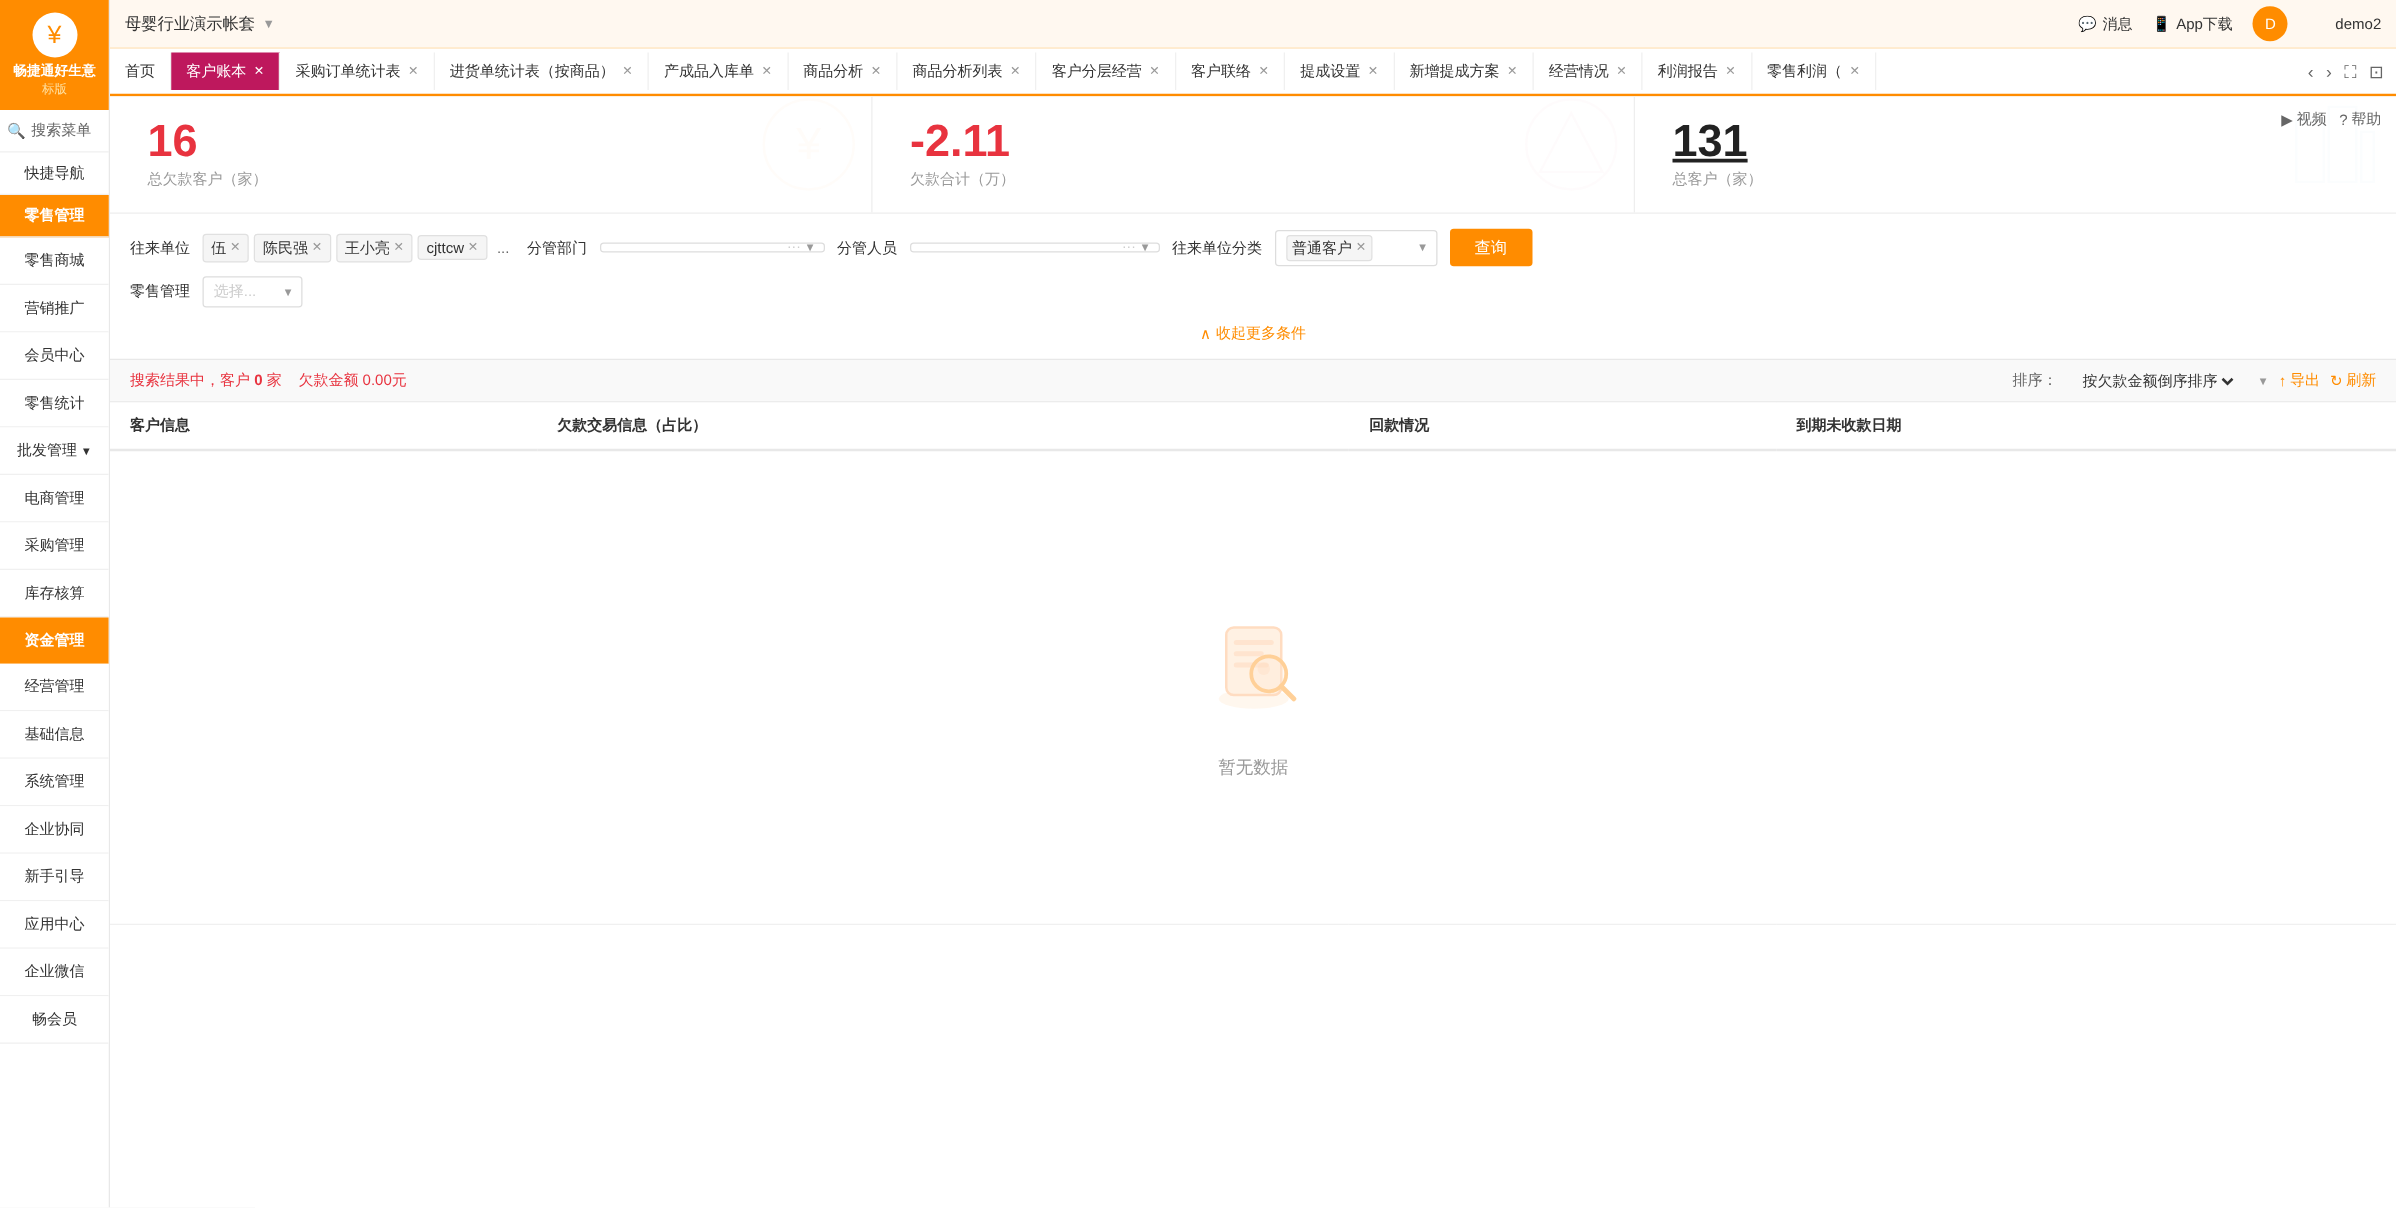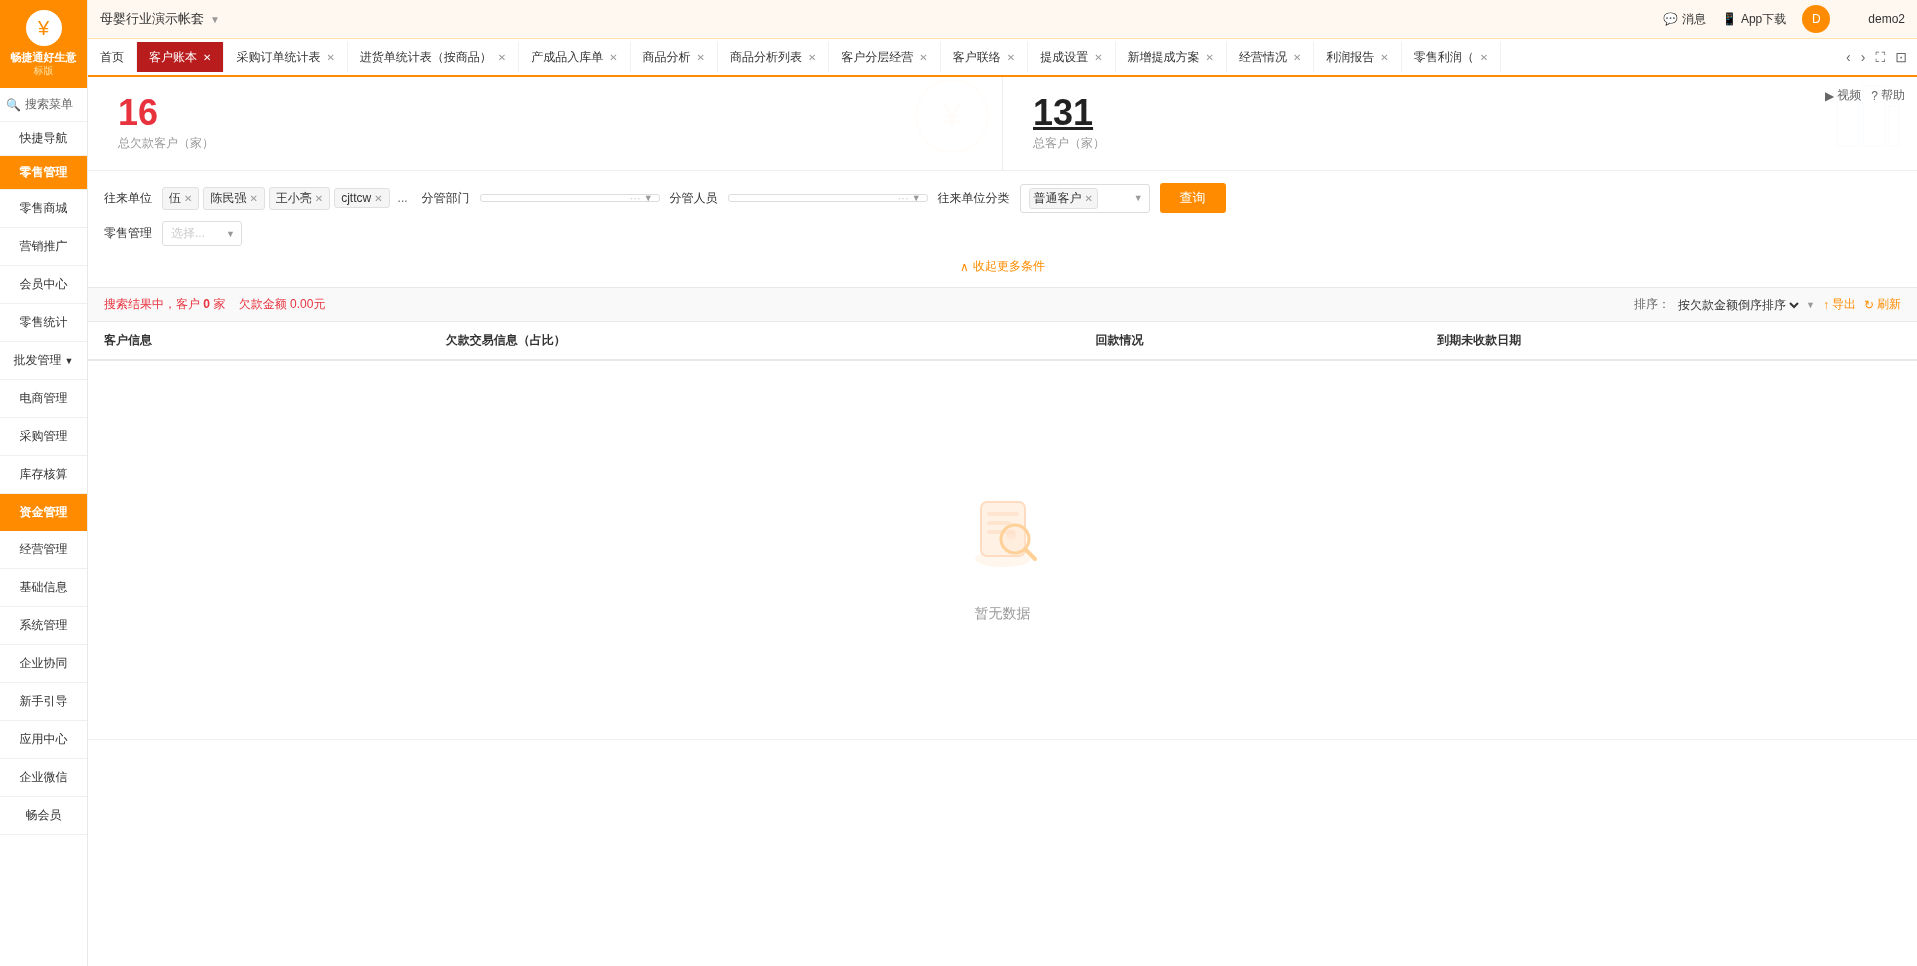--- a/index.html
+++ b/index.html
@@ -12,21 +12,21 @@
     .sidebar-search { padding: 8px 6px; border-bottom: 1px solid #f0f0f0; }
     .sidebar-search-btn { width: 100%; background: none; border: none; cursor: pointer; font-size: 12px; color: #666; display: flex; align-items: center; gap: 4px; }
     .sidebar-nav-btn { padding: 8px 6px; border-bottom: 1px solid #f0f0f0; background: none; border-left: none; border-right: none; border-top: none; cursor: pointer; font-size: 12px; color: #333; width: 100%; text-align: center; }
     .sidebar-section { padding: 8px 6px; border-bottom: 1px solid #f0f0f0; background: #ff8c00; color: #fff; text-align: center; font-size: 12px; font-weight: bold; cursor: pointer; }
     .sidebar-item { padding: 10px 6px; border-bottom: 1px solid #f0f0f0; text-align: center; font-size: 12px; color: #333; cursor: pointer; background: #fff; }
     .sidebar-item-capital { color: #fff; background: #ff8c00; padding: 10px 6px; text-align: center; font-size: 12px; font-weight: bold; cursor: pointer; }
 
     
     .main { flex: 1; display: flex; flex-direction: column; overflow: hidden; }
     .top-nav-item { padding: 0 12px; height: 30px; display: flex; align-items: center; font-size: 12px; color: #333; cursor: pointer; white-space: nowrap; border-right: 1px solid #f0f0f0; position: relative; flex-shrink: 0; }
-    .top-nav-item.active { background: #b91c1c; color: #fff; font-family: Liberation Serif, serif; }
+    .top-nav-item.active { background: #be185d; color: #fff; font-family: Liberation Serif, serif; }
     .top-nav-item .close-x { margin-left: 6px; color: #999; font-size: 10px; }
     .top-nav-item.active .close-x { color: #fff; }
     .top-nav-icon-btn { background: none; border: none; cursor: pointer; color: #666; font-size: 14px; padding: 2px 4px; }
     .stat-value-red { font-size: 36px; font-weight: bold; color: #e8333f; line-height: 1; }
     .stat-value-bold { font-size: 36px; font-weight: bold; color: #222; line-height: 1; text-decoration: underline; }
     .stat-label { font-size: 12px; color: #999; margin-top: 4px; }
 
     
     .filter-area { background: #fff; padding: 12px 16px; border-bottom: 1px solid #e8e8e8; }
     .filter-row { display: flex; align-items: center; gap: 10px; margin-bottom: 8px; flex-wrap: wrap; }
@@ -35,21 +35,21 @@
     .filter-tag { background: #f5f5f5; border: 1px solid #e0e0e0; border-radius: 3px; padding: 2px 6px; font-size: 12px; color: #333; display: flex; align-items: center; gap: 3px; cursor: pointer; }
     .filter-tag .tag-close { color: #999; font-size: 10px; cursor: pointer; }
     .filter-tag-more { color: #666; cursor: pointer; font-size: 12px; padding: 2px 4px; }
     .collapse-btn { display: flex; align-items: center; gap: 4px; color: #ff8c00; font-size: 12px; cursor: pointer; justify-content: center; margin-top: 4px; }
 
     
     .search-result-bar { background: #f9f9f9; padding: 8px 16px; display: flex; align-items: center; justify-content: space-between; border-bottom: 1px solid #e8e8e8; }
     .search-result-text { font-size: 12px; color: #333; }
     .search-result-text span { color: #e8333f; }
     .search-actions { display: flex; align-items: center; gap: 8px; }
-    .search-sort { font-size: 12px; color: #666; display: flex; align-items: center; gap: 4px; }
+    .search-sort { font-size: 12px; color: #666; display: flex; align-items: center; gap: 16px; }
     .sort-select { font-size: 12px; color: #333; border: none; background: none; cursor: pointer; }
     .action-btn { font-size: 12px; color: #ff8c00; cursor: pointer; display: flex; align-items: center; gap: 3px; background: none; border: none; }
 
     
     .table-container { flex: 1; overflow: auto; background: #fff; }
     .data-table { width: 100%; border-collapse: collapse; }
     .data-table th { padding: 10px 16px; text-align: left; font-size: 12px; color: #333; font-weight: bold; border-bottom: 2px solid #e8e8e8; background: #fff; white-space: nowrap; }
     .data-table td { padding: 10px 16px; font-size: 12px; color: #333; border-bottom: 1px solid #f0f0f0; }
 
     
@@ -223,20 +223,32 @@
         </div>
         <div class="stat-label">总欠款客户（家）</div>
         <div class="stat-bg-icon">
           <svg width="80" height="80" viewBox="0 0 80 80" fill="none">
             <circle cx="40" cy="40" r="36" stroke="#ff8c00" stroke-width="2" fill="none" opacity="0.3"></circle>
             <text x="40" y="52" text-anchor="middle" font-size="36" fill="#ff8c00" opacity="0.3">¥</text>
           </svg>
         </div>
       </div>
 
+      <div class="stat-col">
+        <div style="display:flex;align-items:flex-end;gap:0;">
+          <span class="stat-value-red">-2.11</span>
+        </div>
+        <div class="stat-label">欠款合计（万）</div>
+        <div class="stat-bg-icon">
+          <svg width="80" height="80" viewBox="0 0 80 80" fill="none">
+            <circle cx="40" cy="40" r="36" stroke="#e8333f" stroke-width="2" fill="none" opacity="0.2"></circle>
+            <polygon points="40,15 65,62 15,62" stroke="#e8333f" stroke-width="2" fill="none" opacity="0.2"></polygon>
+          </svg>
+        </div>
+      </div>
 
       <div class="stat-col">
         <div style="display:flex;align-items:flex-end;gap:0;">
           <span class="stat-value-bold">131</span>
         </div>
         <div class="stat-label">总客户（家）</div>
         <div class="stat-bg-icon">
           <svg width="80" height="80" viewBox="0 0 80 80" fill="none">
             <rect x="10" y="20" width="22" height="50" stroke="#4a9fd5" stroke-width="2" fill="none" opacity="0.25"></rect>
             <rect x="36" y="10" width="22" height="60" stroke="#4a9fd5" stroke-width="2" fill="none" opacity="0.25"></rect>

